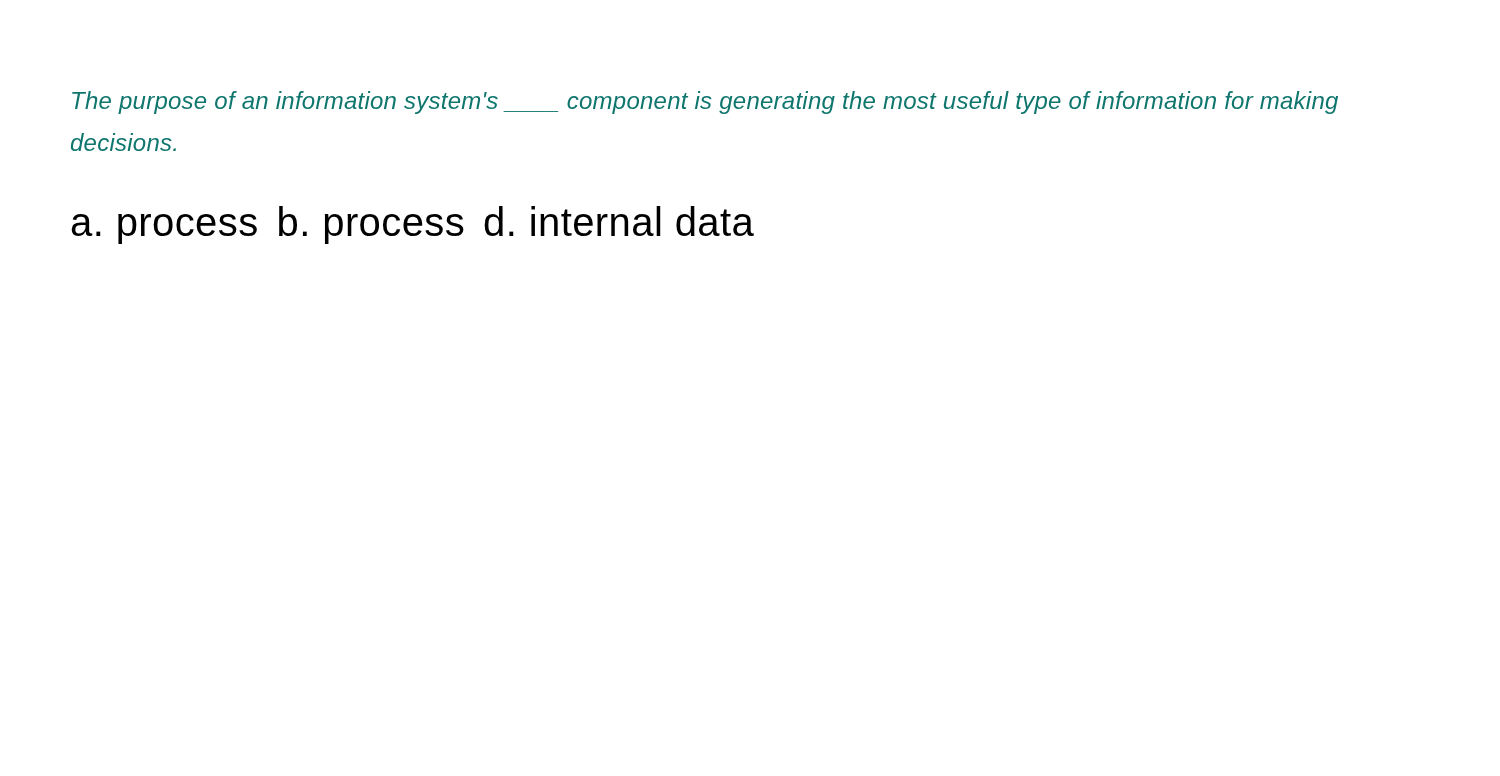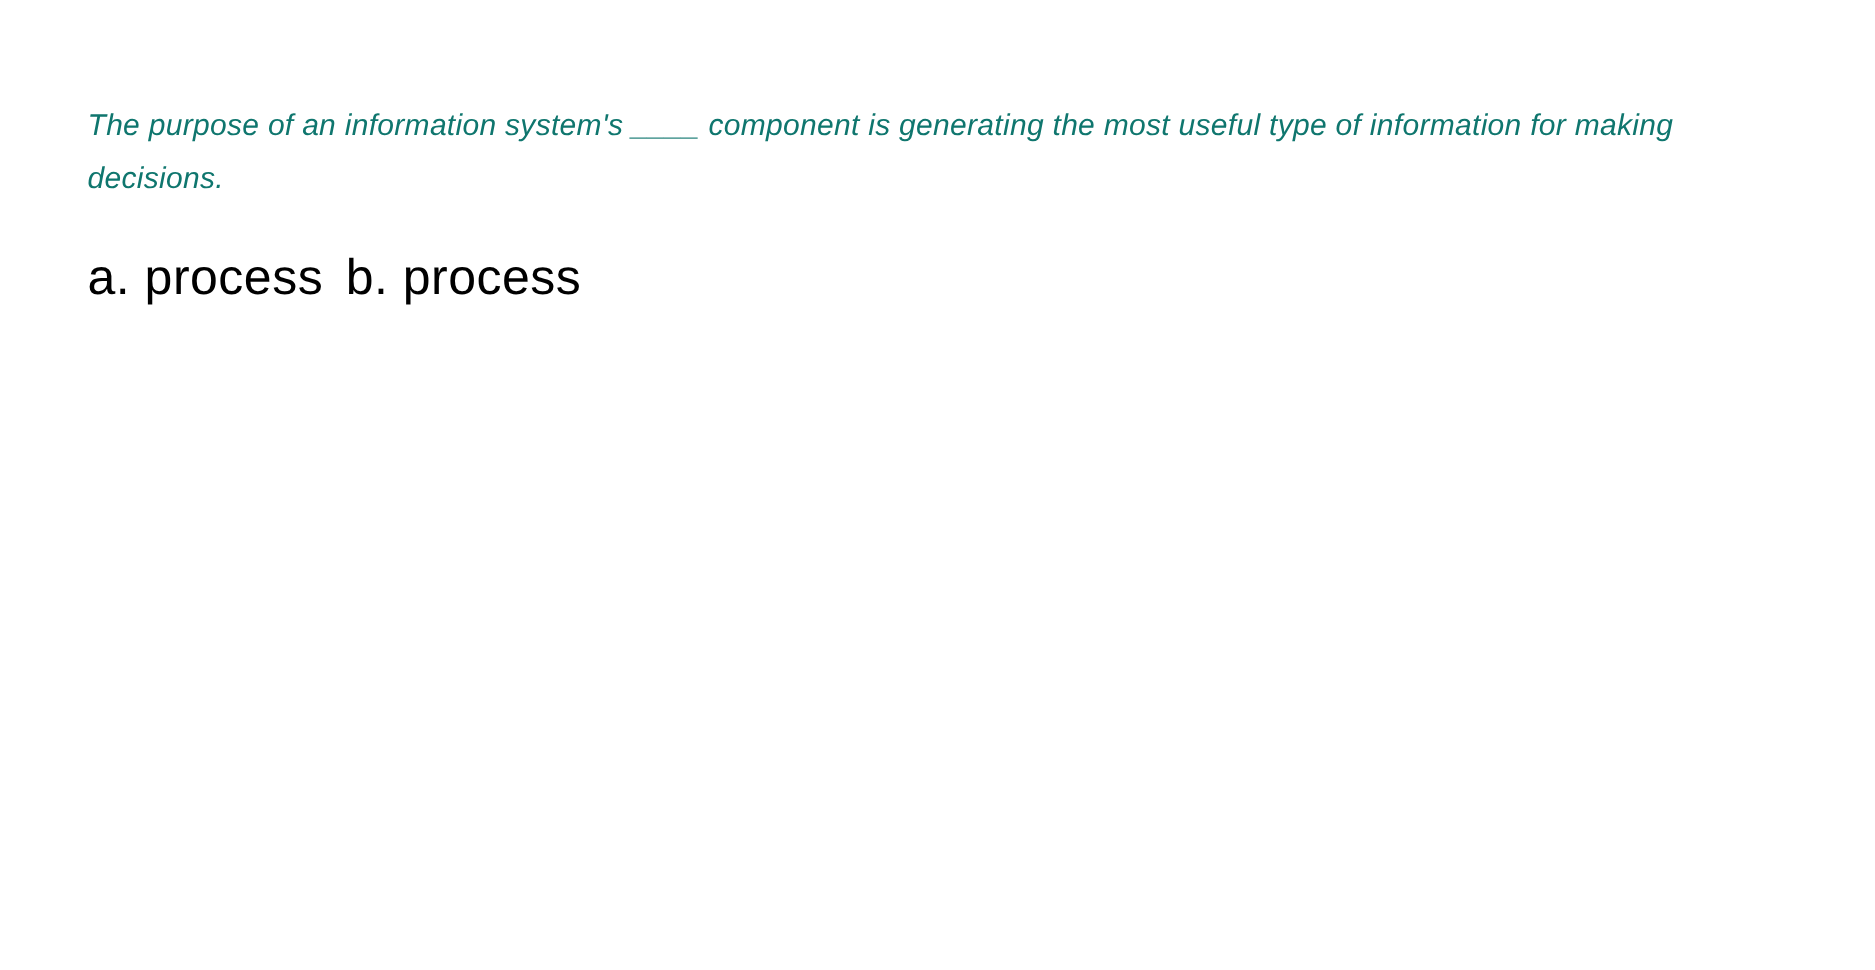--- a/index.html
+++ b/index.html
@@ -41,13 +41,17 @@
 
 <div class="options">
   <div class="option">
     <span>a.</span>
     <span>process</span>
   </div>
   <div class="option">
     <span>b.</span>
     <span>process</span>
   </div>
+  <div class="option">
+    <span>d.</span>
+    <span>internal data</span>
+  </div>
 </div>
 
 </body></html>

